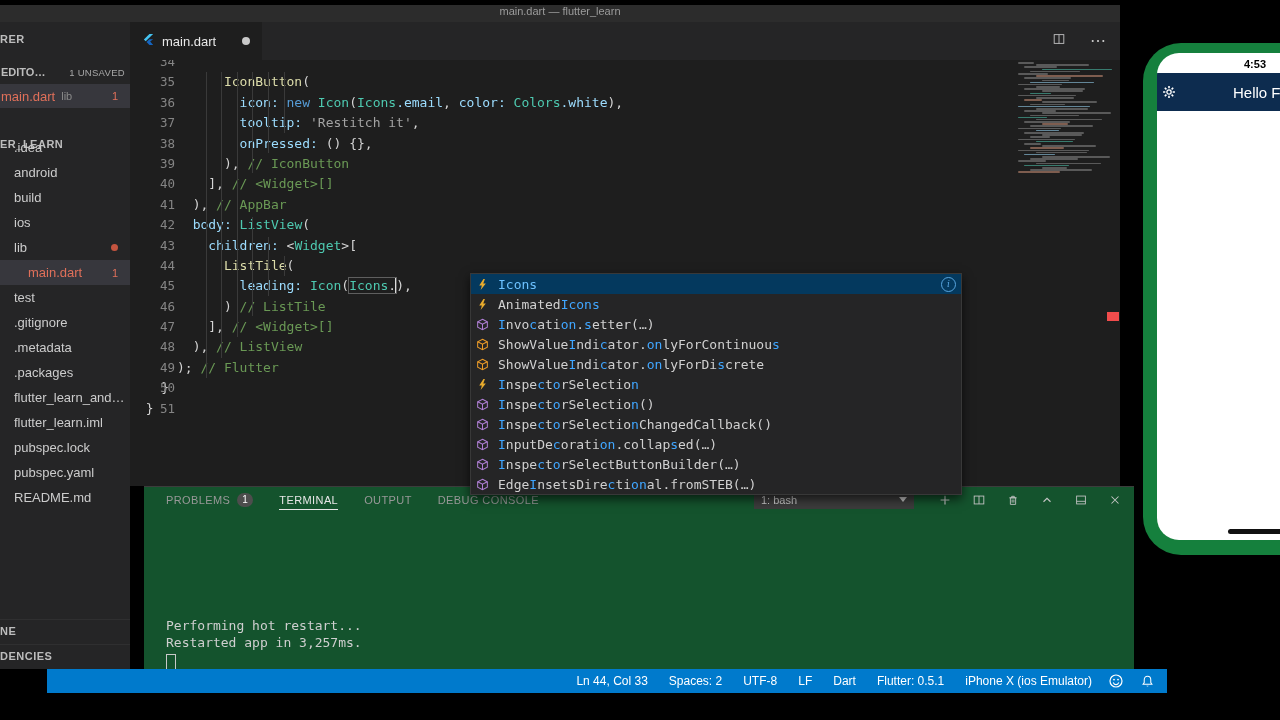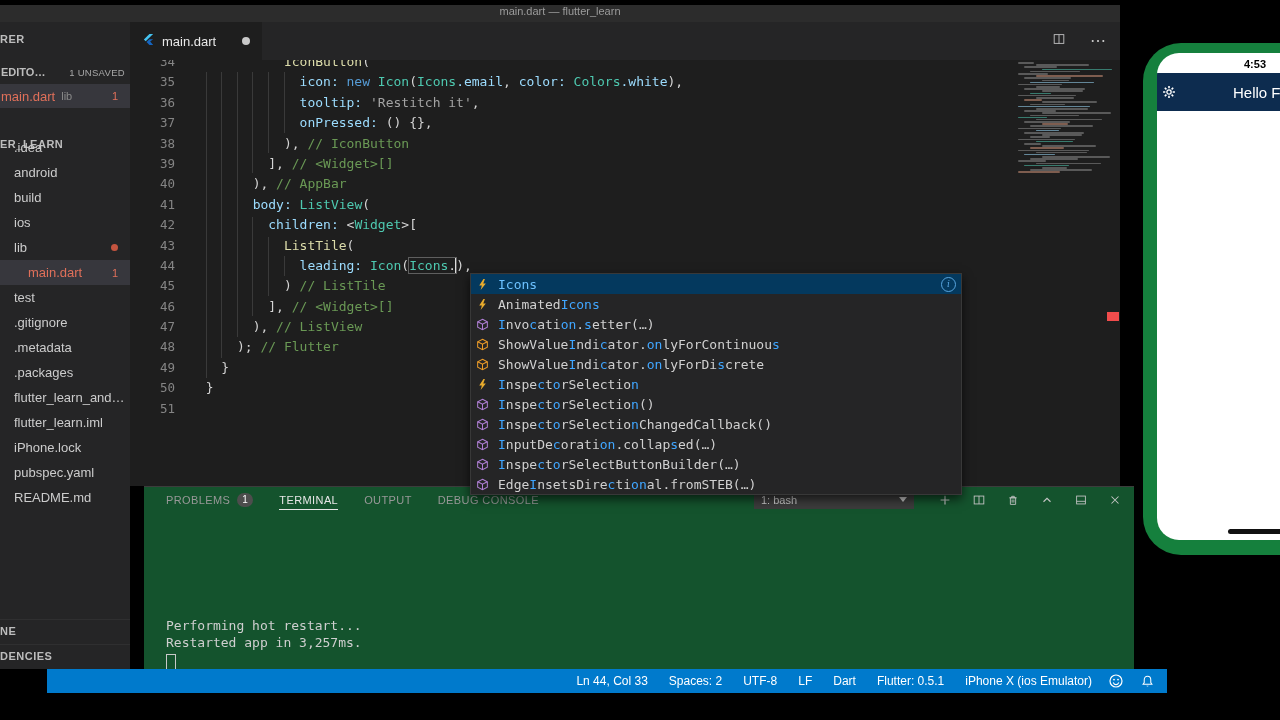--- a/index.html
+++ b/index.html
@@ -35,21 +35,21 @@
   .tabstrip{position:absolute;left:130px;top:22px;width:990px;height:38px;background:#252526;}
   .tab{position:absolute;left:0;top:0;width:132px;height:38px;background:#1e1e1e;display:flex;align-items:center;padding:0 12px;box-sizing:border-box;gap:7px;}
   .tab-label{color:#e8e8e8;font-size:13px;}
   .dirty{width:8px;height:8px;border-radius:50%;background:#c9c9c9;margin-left:auto;}
   .tactions{position:absolute;right:14px;top:0;height:38px;display:flex;align-items:center;gap:24px;color:#c5c5c5;}
   .more{font-size:16px;line-height:1;}
 
   
   .editor{position:absolute;left:130px;top:60px;width:990px;height:426px;background:#1e1e1e;overflow:hidden;}
   .code{position:absolute;left:0;top:-8px;right:0;font-family:"DejaVu Sans Mono",monospace;font-size:13px;}
-  .crow{display:flex;height:20.4px;line-height:20.4px;}
+  .crow{display:flex;height:20.4px;line-height:20.4px;flex-direction:column;}
   .gut{width:45px;text-align:right;padding-right:15px;color:#858585;font-size:12.5px;flex:none;}
   .ctext{white-space:pre;}
   .tk-pln{color:#d4d4d4}.tk-prop{color:#9cdcfe}.tk-kw{color:#569cd6}.tk-cls{color:#4ec9b0}
   .tk-fn{color:#dcdcaa}.tk-str{color:#a3a3a3}.tk-com{color:#6a9955}
   .word-box{outline:1px solid #5f5f5f;}
   .caret{display:inline-block;width:2px;height:15px;background:#dcdcdc;vertical-align:-3px;margin:0 -1px;}
   .iguide{position:absolute;width:1px;background:#3a3a3a;}
   .minimap{position:absolute;left:888px;top:2px;width:86px;}
   .mbar{height:1.6px;margin-bottom:.6px;border-radius:1px;opacity:.55;}
   .marker{position:absolute;left:977px;top:252px;width:12px;height:9px;background:#f14c4c;}
@@ -150,21 +150,21 @@
         <div class="titem">
           <span class="tlabel">.packages</span>
         </div>
         <div class="titem">
           <span class="tlabel">flutter_learn_and…</span>
         </div>
         <div class="titem">
           <span class="tlabel">flutter_learn.iml</span>
         </div>
         <div class="titem">
-          <span class="tlabel">iPhone.lock</span>
+          <span class="tlabel">pubspec.lock</span>
         </div>
         <div class="titem">
           <span class="tlabel">pubspec.yaml</span>
         </div>
         <div class="titem">
           <span class="tlabel">README.md</span>
         </div>
       </div>
     <div class="side-bottom1">NE</div>
     <div class="side-bottom2">DENCIES</div>

